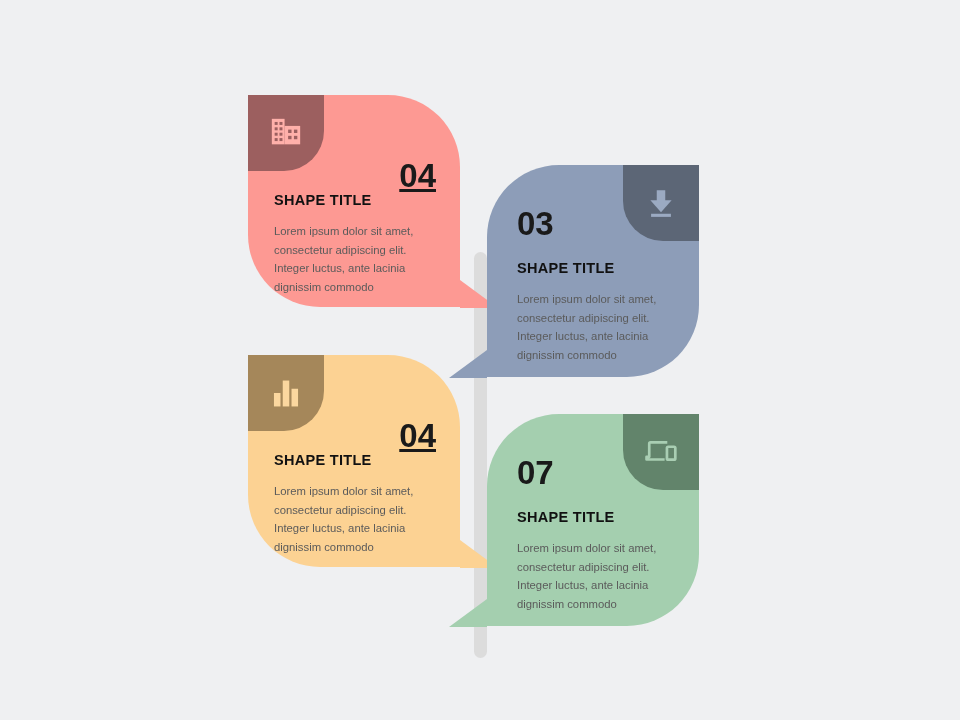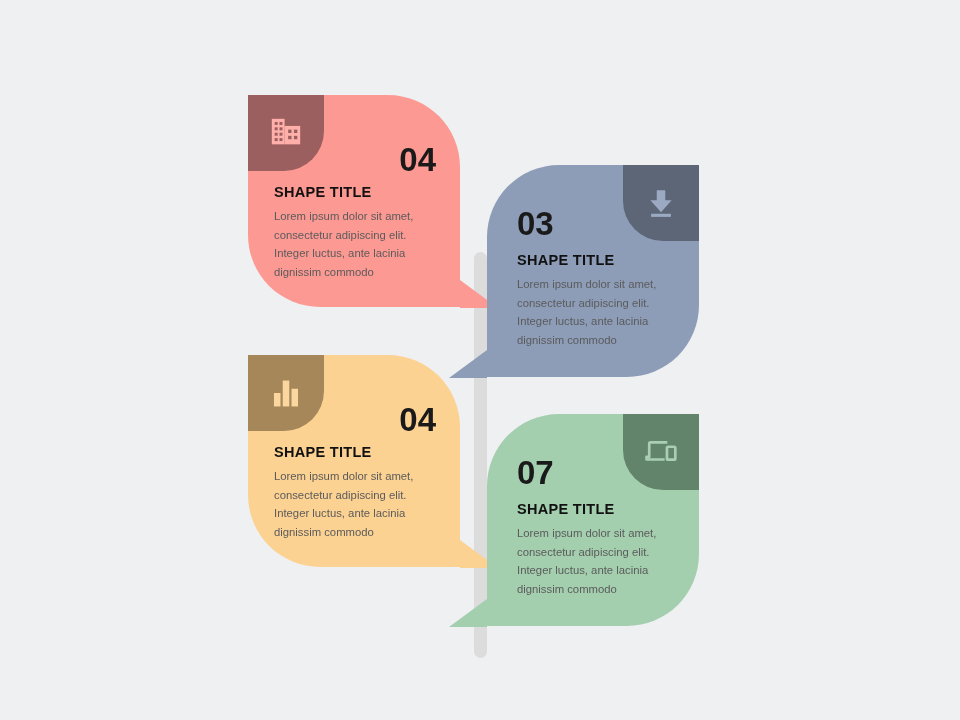--- a/index.html
+++ b/index.html
@@ -103,48 +103,51 @@
   .number {
     position: absolute;
     font-size: 33px;
     font-weight: bold;
     color: #1A1A1A;
     letter-spacing: 0px;
     line-height: 1;
   }
   .card.left .number {
     right: 24px;
-    top: 48px;
+    top: 64px;
+    text-decoration: underline;
   }
   .card.right .number {
     left: 30px;
     top: 42px;
   }
   .title {
     position: absolute;
     font-size: 14.5px;
     font-weight: bold;
     color: #111111;
     letter-spacing: 0.3px;
     white-space: nowrap;
+    margin-top: 8px;
   }
   .card.left .title {
     left: 26px;
     top: 89px;
   }
   .card.right .title {
     left: 30px;
     top: 87px;
   }
   .desc {
     position: absolute;
     font-size: 11.3px;
     line-height: 18.6px;
     color: #5B5B5B;
     width: 162px;
+    margin-top: 15px;
   }
   .card.left .desc {
     left: 26px;
     top: 112px;
   }
   .card.right .desc {
     left: 30px;
     top: 110px;
   }
 

